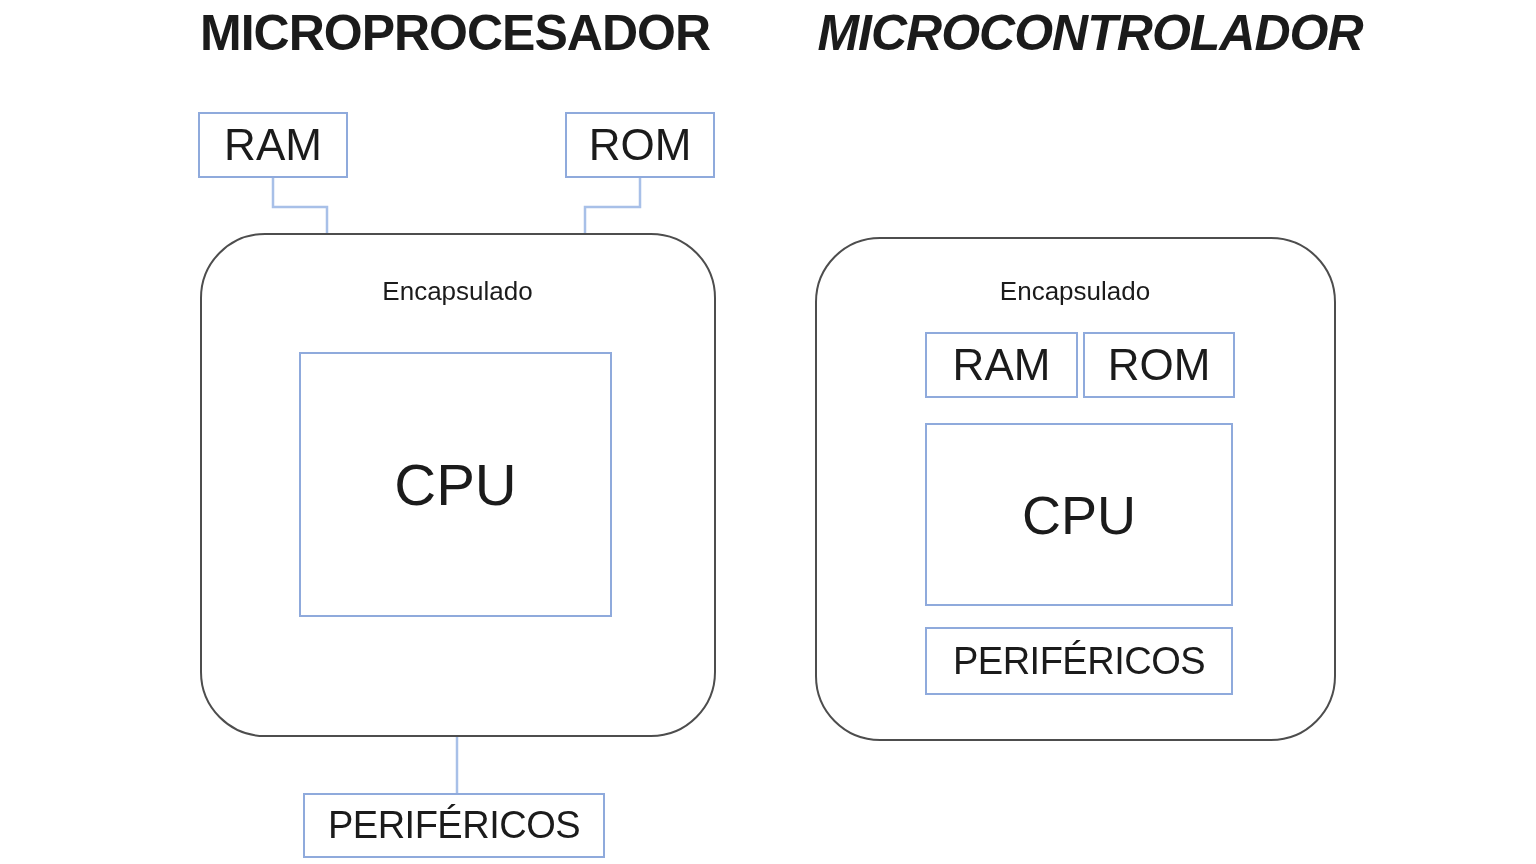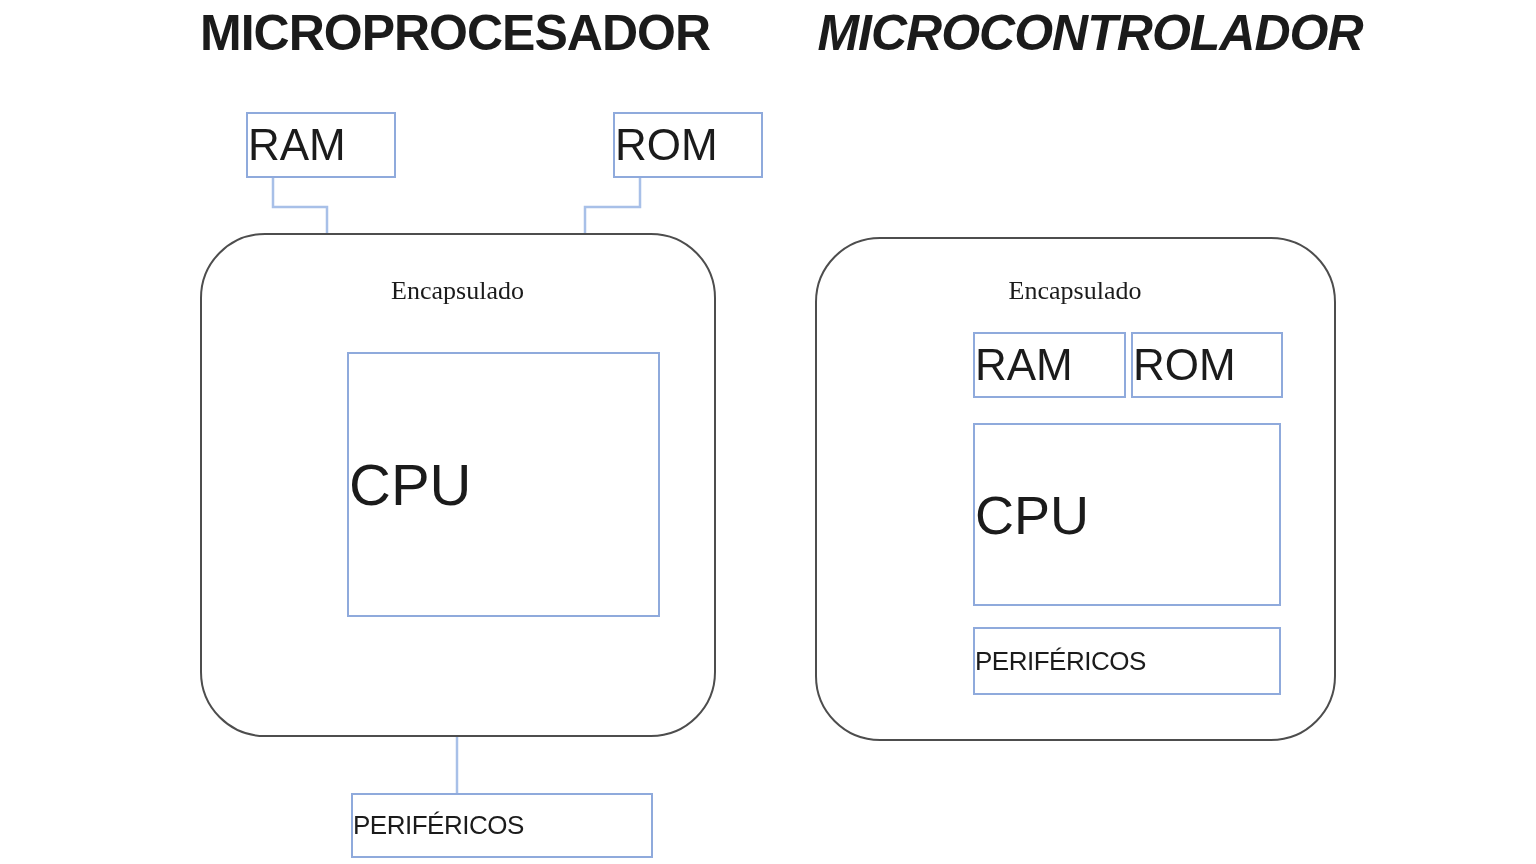--- a/index.html
+++ b/index.html
@@ -28,36 +28,35 @@
   }
   .package{
     position:absolute;
     border:2.5px solid var(--package-border);
     border-radius:65px;
     background:transparent;
   }
   .package-label{
     position:absolute;
     font-size:26px;color:var(--text);
-    text-align:center;white-space:nowrap;font-family:Liberation Serif, serif;
+    text-align:center;white-space:nowrap;
   }
   .bbox{
     position:absolute;
     border:2.5px solid var(--box-border);
     background:var(--background);
-    display:flex;align-items:center;
+    display:flex;align-items:center;justify-content:center;
     box-sizing:border-box;
     color:var(--text);
     white-space:nowrap;
-    margin-left:48px;
   }
   .t44{font-size:44px;}
   .t58{font-size:58px;}
   .t54{font-size:54px;}
-  .t38{font-size:26px;letter-spacing:-0.5px;}
+  .t38{font-size:38px;letter-spacing:-0.5px;}
 </style>
 </head>
 <body>
 
 <div class="stage">
 
   <svg class="wires" width="1536" height="864" viewBox="0 0 1536 864">
     <polyline points="273,178 273,207 327,207 327,233" fill="none" style="stroke:var(--connector-line)" stroke-width="2.5"></polyline>
     <polyline points="640,178 640,207 585,207 585,233" fill="none" style="stroke:var(--connector-line)" stroke-width="2.5"></polyline>
     <polyline points="457,736 457,794" fill="none" style="stroke:var(--connector-line)" stroke-width="2.5"></polyline>

